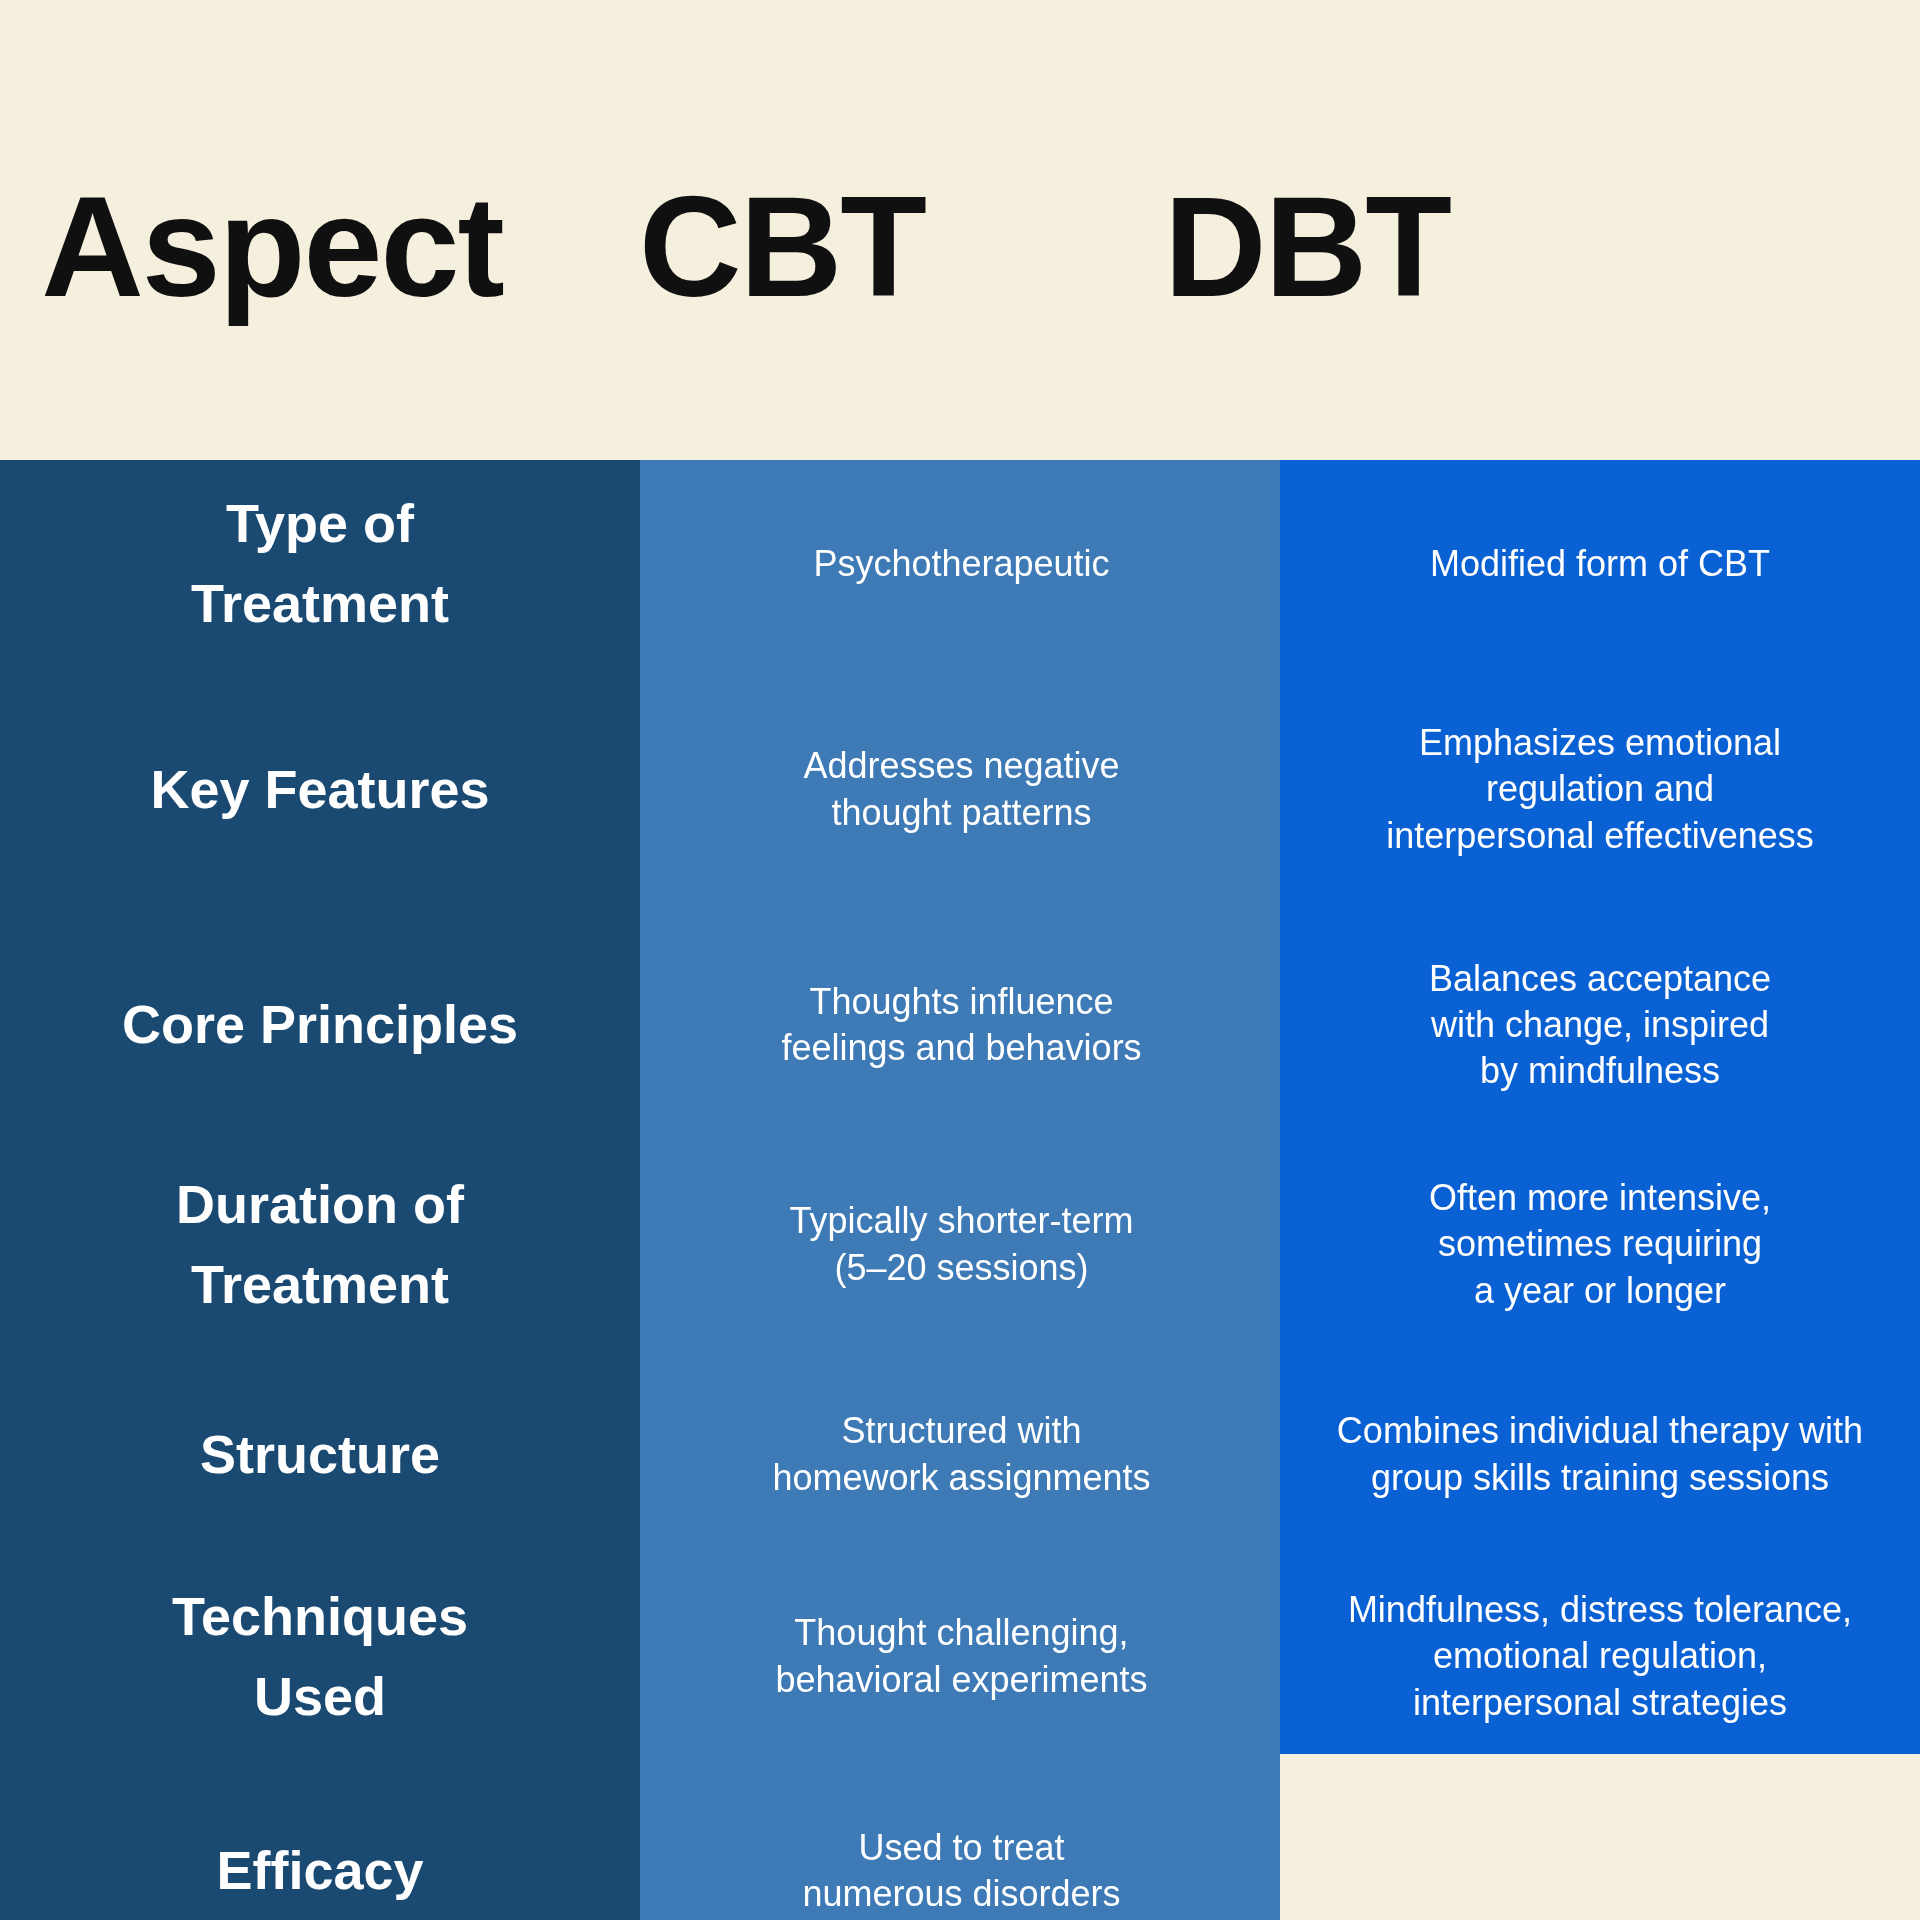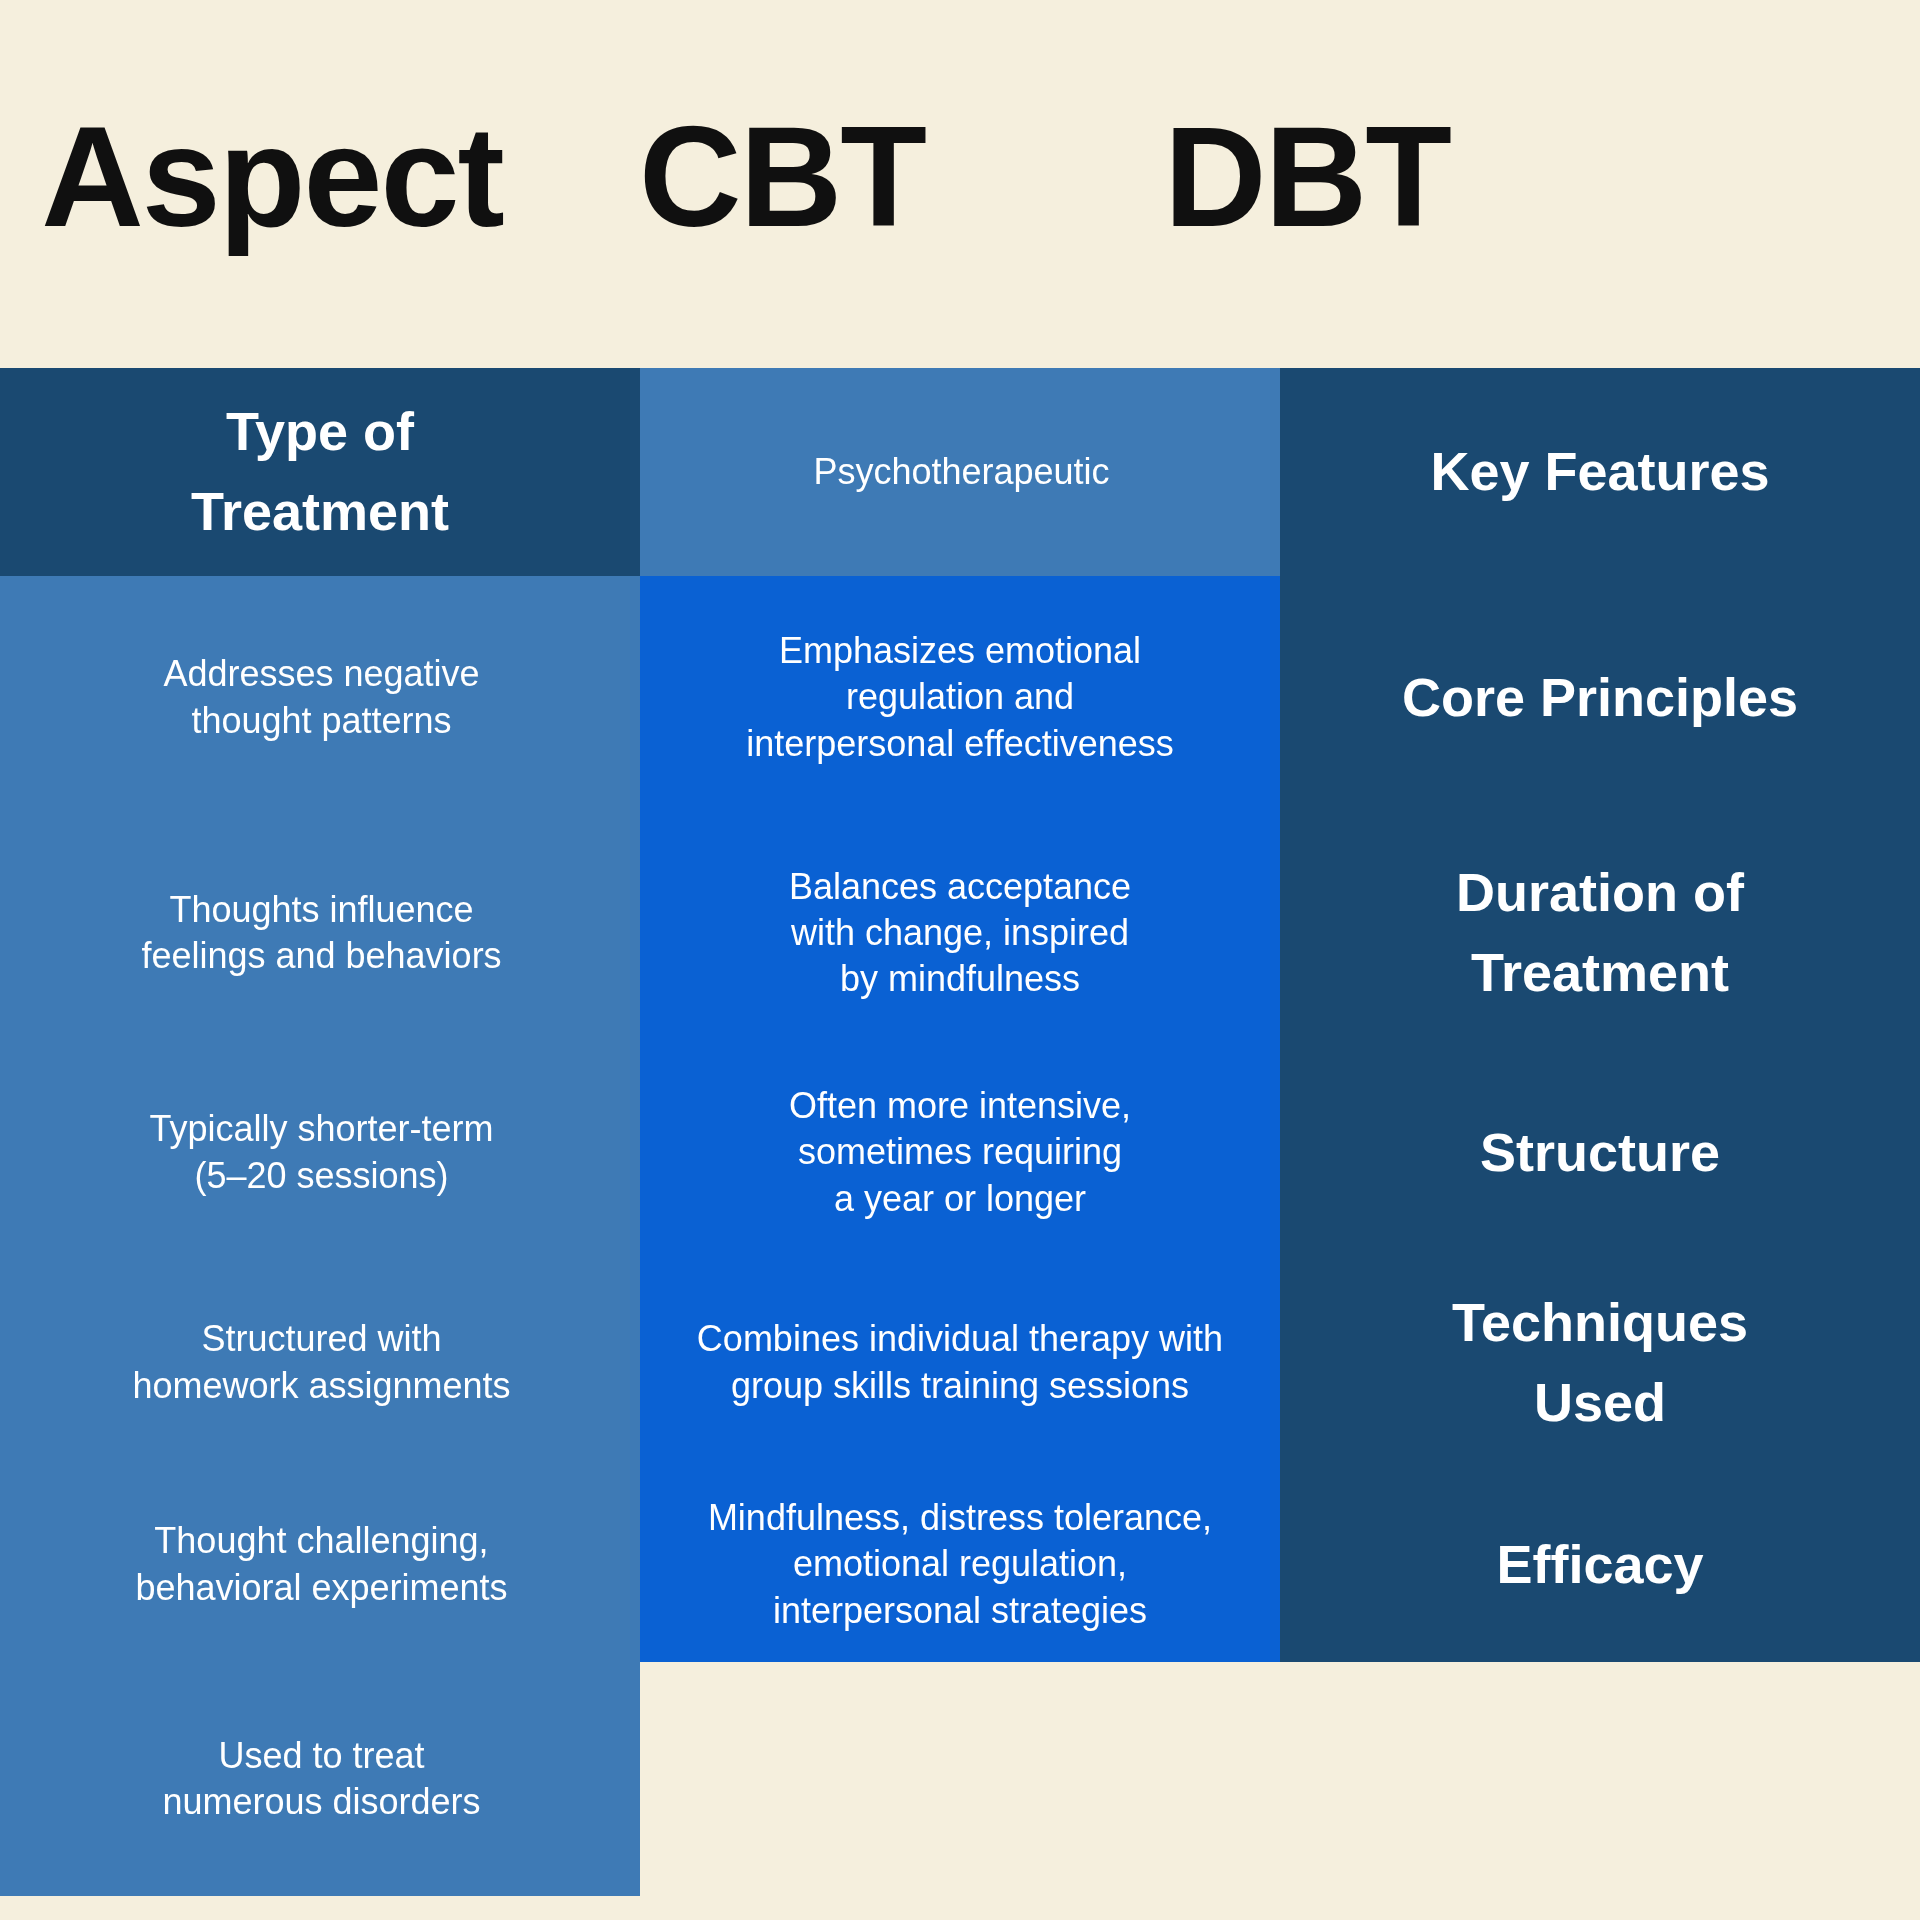--- a/index.html
+++ b/index.html
@@ -16,22 +16,23 @@
     font-family:"Liberation Sans", sans-serif;
     background:var(--header-bg);
   }
   .canvas{
     position:relative;
     width:1920px;height:1920px;
   }
   
   .header{
     position:relative;
-    width:1920px;height:368px;
+    width:1920px;height:412px;
     background:var(--header-bg);
+    margin-top:48px;
   }
   .header .title{
     position:absolute;
     top:50%;
     transform:translate(-50%,-54%);
     font-size:142px;
     font-weight:600;
     letter-spacing:-2px;
     color:var(--header-text);
     white-space:nowrap;
@@ -78,20 +79,21 @@
     <span class="title title-aspect">Aspect</span>
     <span class="title title-cbt">CBT</span>
     <span class="title title-dbt">DBT</span>
   </div>
 
   <div class="table">
 
     <div class="cell col-aspect aspect-label">Type of
 Treatment</div>
     <div class="cell col-cbt detail-text">Psychotherapeutic</div>
+    <div class="cell col-dbt detail-text">Modified form of CBT</div>
 
     <div class="cell col-aspect aspect-label">Key Features</div>
     <div class="cell col-cbt detail-text">Addresses negative
 thought patterns</div>
     <div class="cell col-dbt detail-text">Emphasizes emotional
 regulation and
 interpersonal effectiveness</div>
 
     <div class="cell col-aspect aspect-label">Core Principles</div>
     <div class="cell col-cbt detail-text">Thoughts influence

